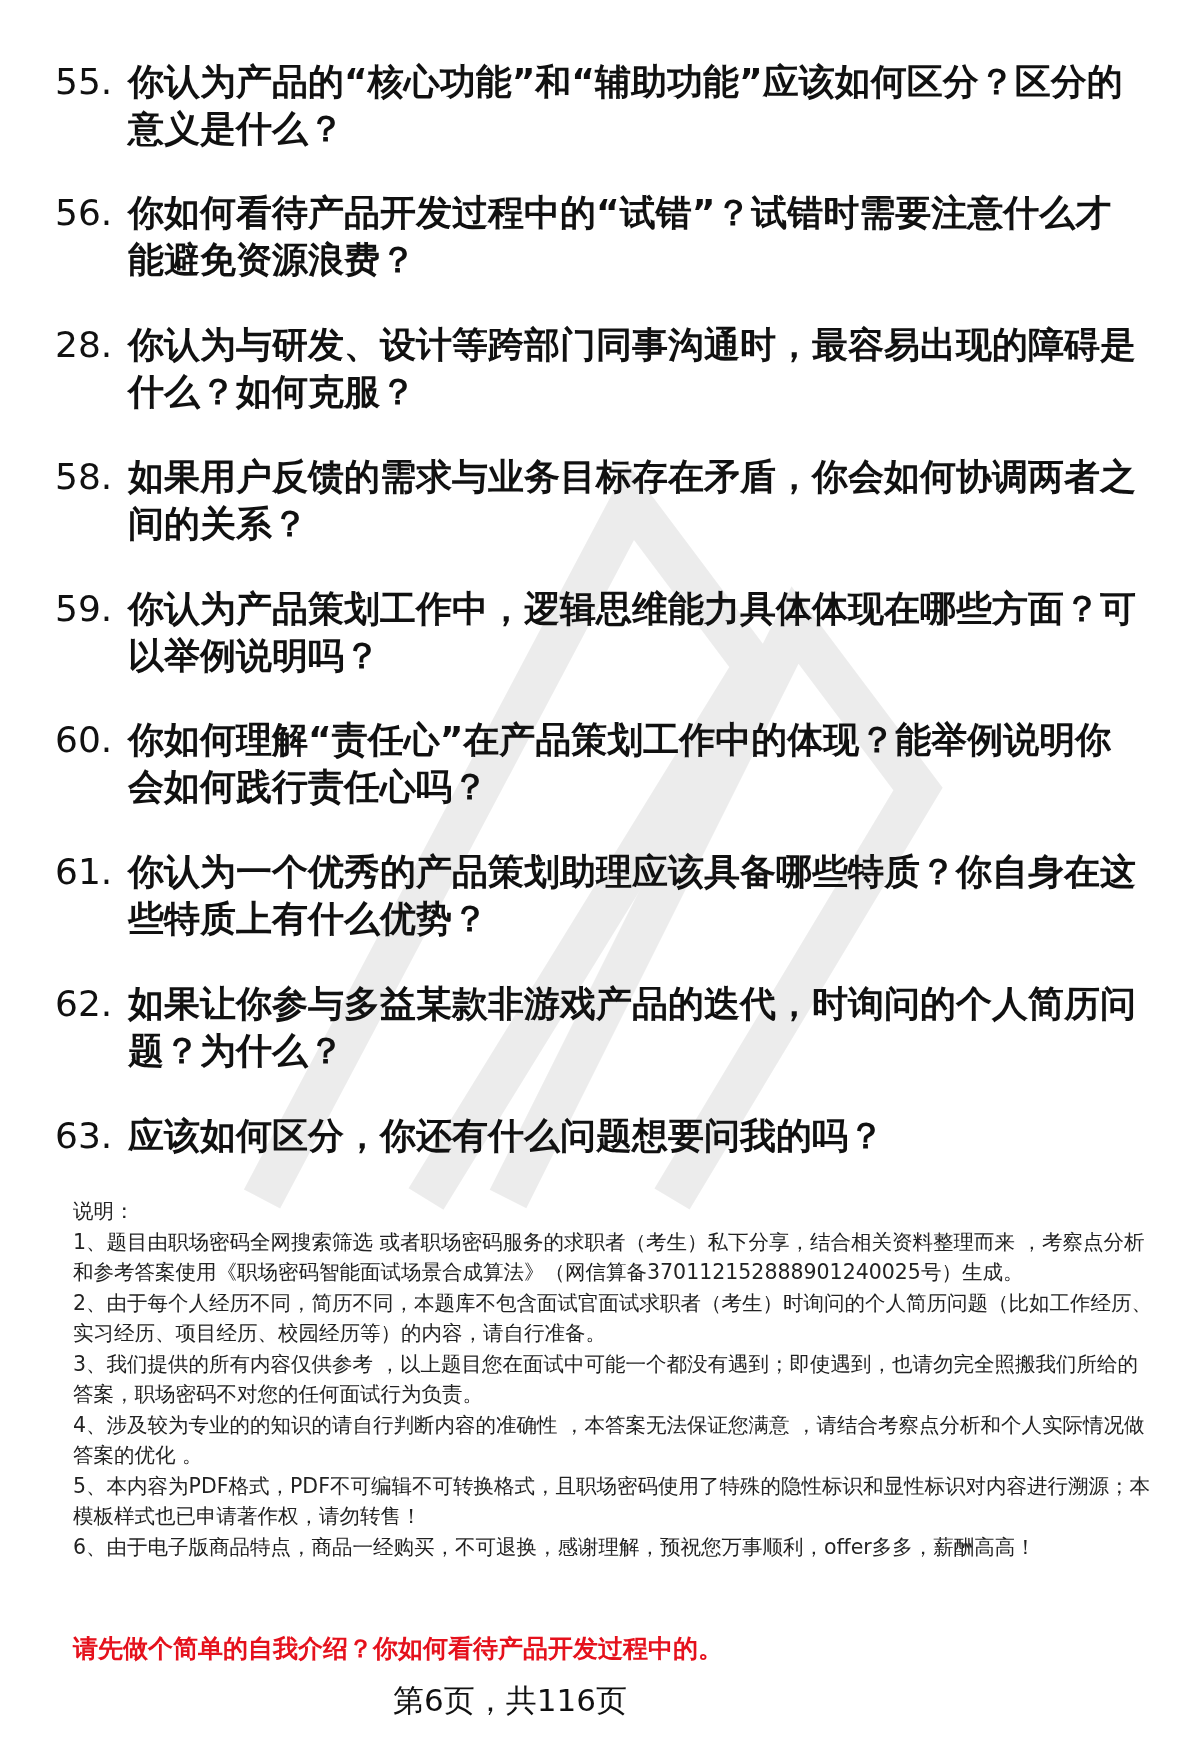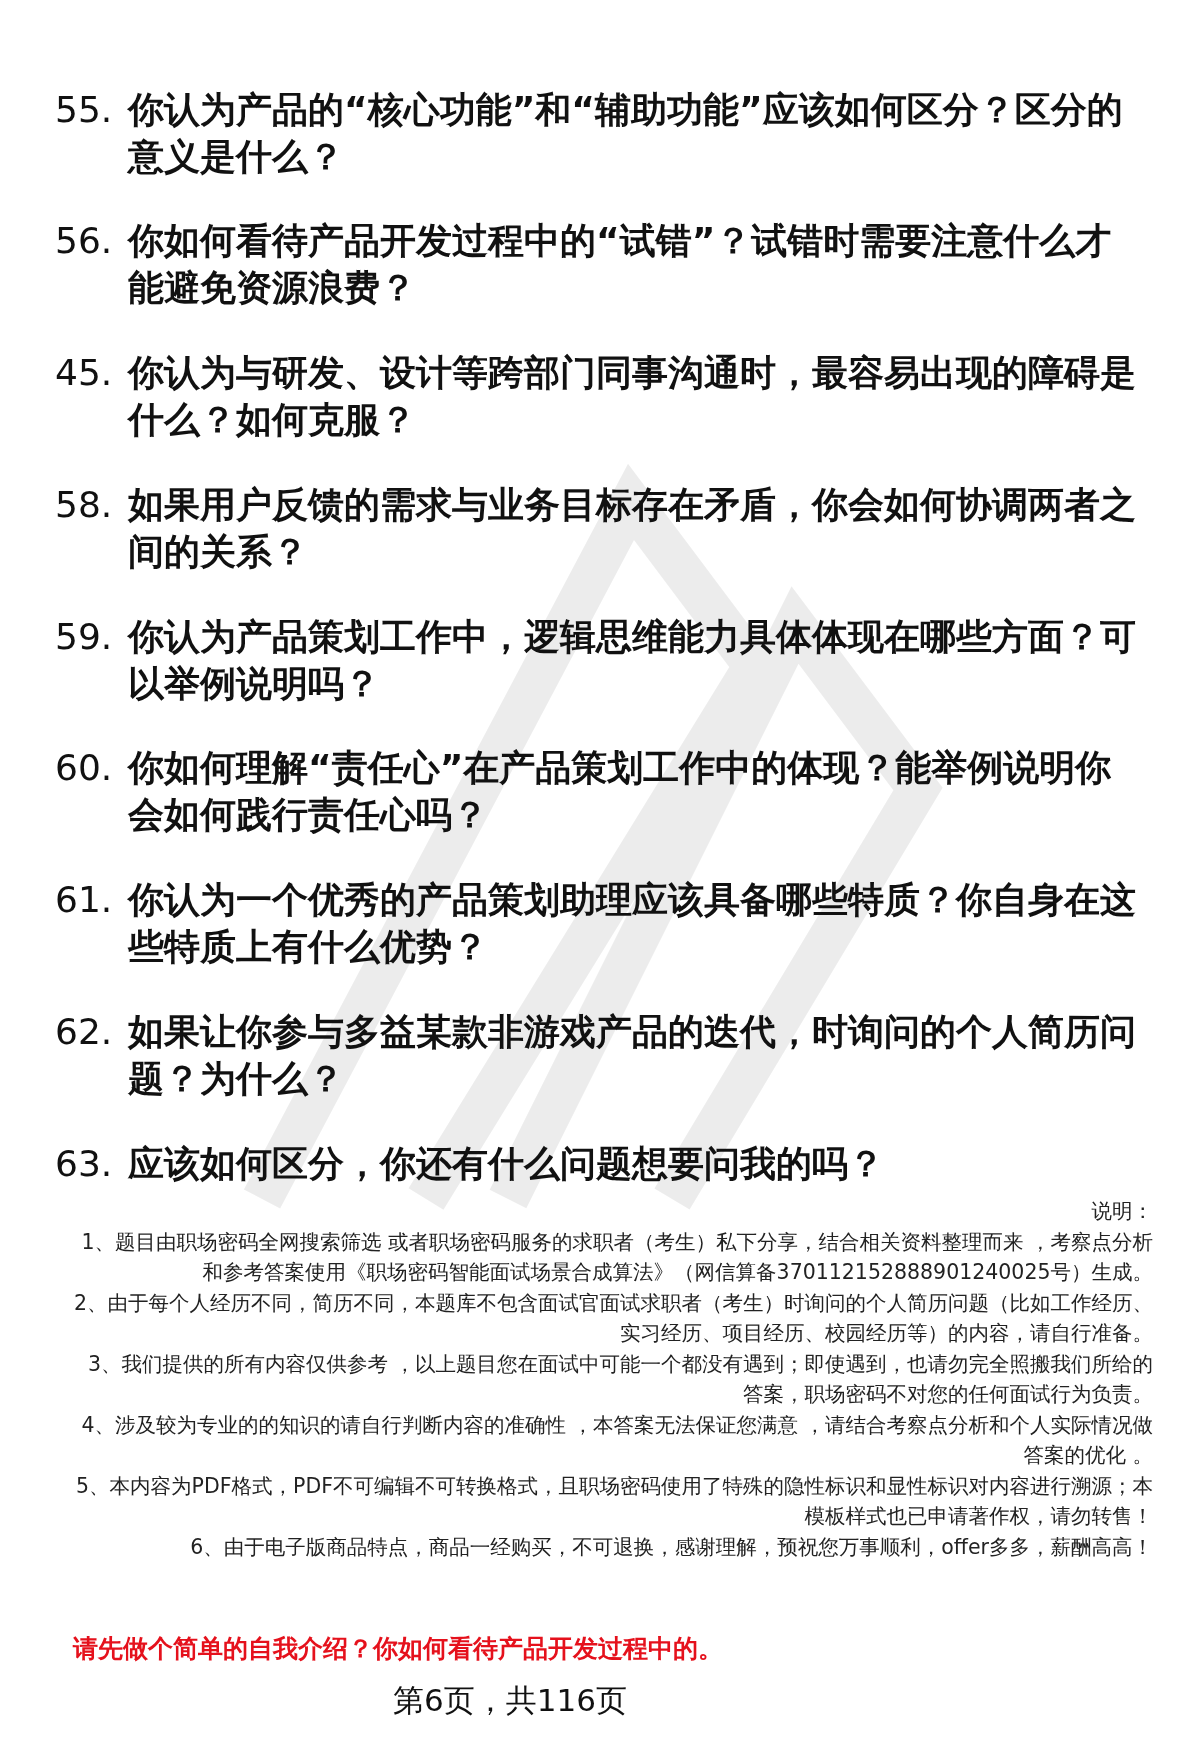--- a/index.html
+++ b/index.html
@@ -1,24 +1,24 @@
 <!DOCTYPE html>
 <html><head>
 <meta charset="utf-8">
 <style>
   html, body { margin:0; padding:0; background:#ffffff; }
   body { width:1200px; height:1755px; position:relative; overflow:hidden;
          font-family:"DejaVu Sans","Liberation Sans",sans-serif; color:#111; }
   .watermark { position:absolute; left:180px; top:420px; width:820px; height:820px;
                pointer-events:none; opacity:0.07; }
-  .q { position:absolute; left:55px; width:1090px; font-size:36px; line-height:47px;margin-top:28px; }
+  .q { position:absolute; left:55px; width:1090px; font-size:36px; line-height:47px; }
   .q .num { position:absolute; left:0; top:0; width:70px; }
   .q .txt { margin-left:73px; display:block;font-weight:bold; }
   .notes { position:absolute; left:73px; top:1196px; width:1080px; font-size:20.5px; line-height:30.5px; color:#222; }
-  .notes div { margin:0;text-align:right; }
+  .notes div { margin:0; }
   .red { position:absolute; left:73px; top:1632px; font-size:25px; font-weight:bold; color:#e5111c; }
   .footer { position:absolute; left:0; width:1020px; top:1680px; text-align:center; font-size:31px; color:#111; }
 </style>
 </head>
 <body>
 
 <svg class="watermark" viewBox="0 0 100 100">
   <g fill="none" stroke="#000" stroke-width="5">
     <path d="M10 95 L55 10 L70 30 L30 95"></path>
     <path d="M40 95 L75 25 L90 45 L60 95"></path>
@@ -27,21 +27,21 @@
 
 <div class="q" style="top:58px">
   <span class="num">55.</span>
   <span class="txt">你认为产品的“核心功能”和“辅助功能”应该如何区分？区分的意义是什么？</span>
 </div>
 <div class="q" style="top:189px">
   <span class="num">56.</span>
   <span class="txt">你如何看待产品开发过程中的“试错”？试错时需要注意什么才能避免资源浪费？</span>
 </div>
 <div class="q" style="top:321px">
-  <span class="num">45.</span>
+  <span class="num">28.</span>
   <span class="txt">你认为与研发、设计等跨部门同事沟通时，最容易出现的障碍是什么？如何克服？</span>
 </div>
 <div class="q" style="top:453px">
   <span class="num">58.</span>
   <span class="txt">如果用户反馈的需求与业务目标存在矛盾，你会如何协调两者之间的关系？</span>
 </div>
 <div class="q" style="top:585px">
   <span class="num">59.</span>
   <span class="txt">你认为产品策划工作中，逻辑思维能力具体体现在哪些方面？可以举例说明吗？</span>
 </div>

